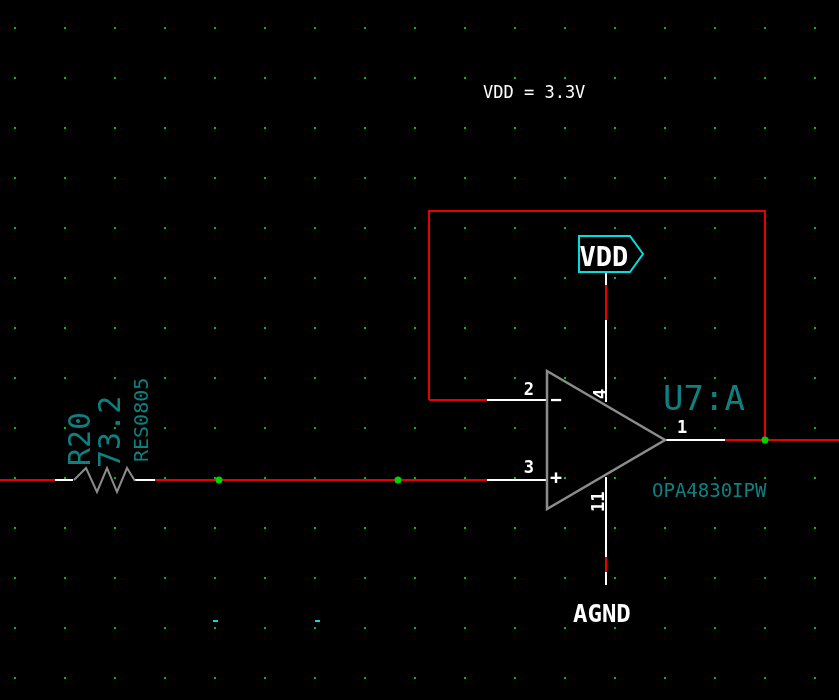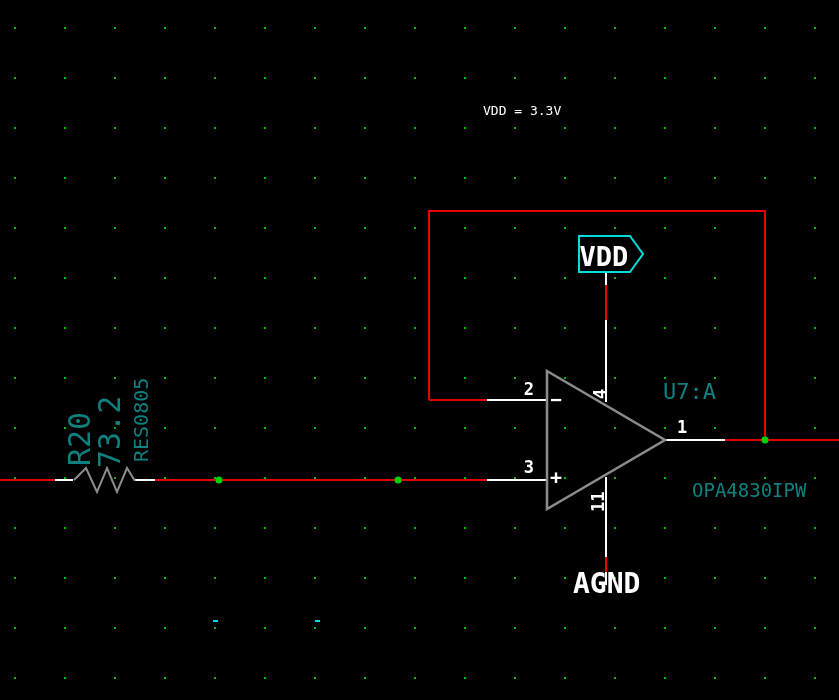--- a/index.html
+++ b/index.html
@@ -58,28 +58,28 @@
       <circle cx="398" cy="480" r="3.5"></circle>
       <circle cx="765" cy="440" r="3.5"></circle>
     </g>
 
     <g fill="#00dede">
       <rect x="213" y="620" width="5" height="2"></rect>
       <rect x="315" y="620" width="5" height="2"></rect>
     </g>
   </svg>
 
-  <div class="t white" style="left:483px;top:104px;font-size:13px;">VDD = 3.3V</div>
+  <div class="t white" style="left:483px;top:84px;font-size:17px;">VDD = 3.3V</div>
 
   <div class="t white bold ctr" style="left:579px;top:243px;width:50px;font-size:27px;">VDD</div>
 
-  <div class="t white bold" style="left:573px;top:570px;font-size:28px;">AGND</div>
+  <div class="t white bold" style="left:573px;top:602px;font-size:24px;">AGND</div>
 
-  <div class="t teal" style="left:663px;top:381px;font-size:22px;">U7:A</div>
-  <div class="t teal" style="left:692px;top:481px;font-size:19px;">OPA4830IPW</div>
+  <div class="t teal" style="left:663px;top:381px;font-size:34px;">U7:A</div>
+  <div class="t teal" style="left:652px;top:481px;font-size:19px;">OPA4830IPW</div>
 
   <div class="t white bold rgt" style="left:510px;top:381px;width:24px;font-size:17px;">2</div>
   <div class="t white bold rgt" style="left:510px;top:459px;width:24px;font-size:17px;">3</div>
   <div class="t white bold ctr" style="left:671px;top:419px;width:22px;font-size:17px;">1</div>
   <div class="t white bold rot" style="left:592px;top:399px;font-size:17px;">4</div>
   <div class="t white bold rot" style="left:590px;top:512px;font-size:17px;">11</div>
 
   <div class="t white bold ctr" style="left:546px;top:390px;width:20px;font-size:19px;">−</div>
   <div class="t white bold ctr" style="left:546px;top:467px;width:20px;font-size:20px;">+</div>
 

